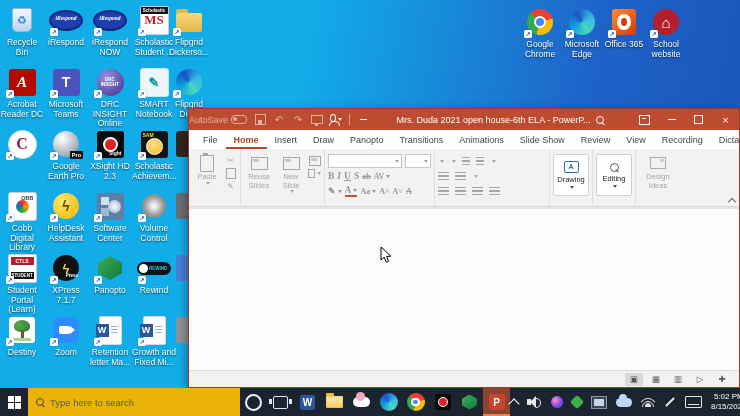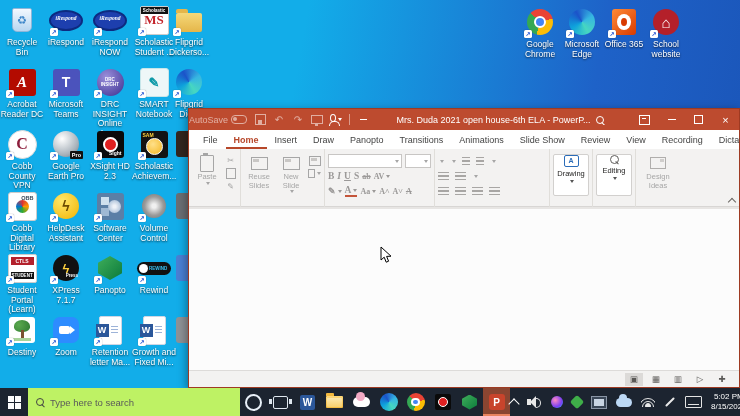--- a/index.html
+++ b/index.html
@@ -56,42 +56,42 @@
   .minicol{display:flex;flex-direction:column;gap:2px;justify-content:flex-start;padding-top:3px}
   .mini{width:13px;height:11px;display:flex;align-items:center;justify-content:center;font-size:8px;color:#a6a6a6}
   .copyic{width:8px;height:9px;border:1.1px solid #a6a6a6;position:relative;background:#f3f2f1}
   .copyic:after{content:"";position:absolute;left:2px;top:-3px;width:8px;height:9px;border:1.1px solid #a6a6a6;z-index:-1}
   .fontcol{display:flex;flex-direction:column;gap:1px;padding-top:2px}
   .frow{display:flex;align-items:center;gap:3px;height:14px}
   .fbox{background:#fff;border:1px solid #c8c6c4;height:12px;display:flex;align-items:center;justify-content:flex-end;color:#a6a6a6}
   .fg{font-family:"Liberation Serif",serif;font-size:9.5px;color:#9b9998;font-weight:700}
   .bars{width:11px;height:9px;background:repeating-linear-gradient(to bottom,#a8a6a4 0 1.4px,transparent 1.4px 3.4px)}
   .bars.short{width:8px}
-  .boxbtn{width:34px;height:40px;margin-top:2px;background:#fff;border:1px solid #d2d0ce;border-radius:2px;display:flex;flex-direction:column;align-items:center;gap:2px;font-size:7.5px;color:#252423}
+  .boxbtn{width:34px;height:40px;margin-top:2px;background:#fff;border:1px solid #d2d0ce;border-radius:2px;display:flex;flex-direction:column;align-items:center;justify-content:center;gap:2px;font-size:7.5px;color:#252423}
   .drawic{width:13px;height:10px;border:1.4px solid #2b6cb8;border-radius:2px;color:#2b6cb8;font:700 7px/9px "Liberation Sans",sans-serif;text-align:center}
   .micic{width:6px;height:9px;background:#b0aeac;border-radius:3px;position:relative}
   .micic:after{content:"";position:absolute;left:-3px;top:4px;width:10px;height:5px;border:1.3px solid #b0aeac;border-top:none;border-radius:0 0 6px 6px}
   .desic{width:14px;height:10px;border:1.3px solid #b0aeac;position:relative}
   .desic:after{content:"";position:absolute;right:1px;top:1px;width:4px;height:3px;background:#d0cecc}
   .collapse{position:absolute;right:4px;bottom:2px;width:7px;height:7px}
   .collapse:before{content:"";position:absolute;left:1px;top:2px;width:5px;height:5px;border-left:1.3px solid #696662;border-top:1.3px solid #696662;transform:rotate(45deg)}
 
   .content{flex:1;background:#fcfcfc;border-top:2px solid #e7e5e3;position:relative}
   .statusbar{height:16px;background:#f3f2f1;border-top:1px solid #dddbd9;display:flex;align-items:center;justify-content:flex-end;gap:4px;padding-right:8px;flex:0 0 auto}
   .sbtn{width:18px;height:13px;display:flex;align-items:center;justify-content:center;font-size:8.5px;color:#5a5856}
   .sbtn.active{background:#dcdad8}
 
   
   .taskbar{position:absolute;left:0;right:0;bottom:0;height:28px;background:#1c2430;display:flex;align-items:stretch;z-index:50}
   .tbtn{display:flex;align-items:center;justify-content:center;width:27px;flex:0 0 auto}
   .tbtn.active{background:#8a4531;box-shadow:inset 0 -2px 0 #e8835f}
   .startbtn{width:28px}
   .winlogo{display:grid;grid-template-columns:6px 6px;grid-template-rows:6px 6px;gap:1px}
   .winlogo i{background:#fdfdfd}
-  .searchbox{width:196px;background:#bef264;display:flex;align-items:center;gap:6px;padding:0 8px;color:#5a5a5a;font-size:9.5px;flex:0 0 auto}
+  .searchbox{width:196px;background:#eab308;display:flex;align-items:center;gap:6px;padding:0 8px;color:#5a5a5a;font-size:9.5px;flex:0 0 auto}
   .searchbox .mag{color:#444}
   .tray{margin-left:auto;display:flex;align-items:center;gap:9px;padding-right:6px}
   .clock{color:#fff;font-size:8px;text-align:center;line-height:1.25}
   .chev{width:7px;height:7px;border-left:1.5px solid #fff;border-top:1.5px solid #fff;transform:rotate(45deg);margin-top:3px}
   .spk{position:relative;width:15px;height:12px}
   .spk i{position:absolute}
   .wifi{position:relative;width:14px;height:10px;overflow:hidden}
   .wifi i{position:absolute;left:50%;transform:translateX(-50%);border:1.3px solid #e8e8e8;border-radius:50%;background:transparent}
   .kbd{width:15px;height:10px;border:1.1px solid #e4e4e4;border-radius:1px;position:relative}
   .kbd:after{content:"";position:absolute;left:2px;right:2px;bottom:2px;height:1.4px;background:#e4e4e4}
@@ -176,21 +176,20 @@
           <span style="width:26px;height:26px;border-radius:50%;background:conic-gradient(from 150deg,#47d7c0,#0ea2dc,#1b53c9,#36b6e2,#47d7c0)"></span>
           <span class="badge">↗</span>
         </div>
         <div class="dlabel">Flipgrid Dic...</div>
       </div>
       <div class="dicon" style="left: 0px; top: 128px;">
         <div class="dart">
           <span class="tile" style="width:27px;height:27px;background:#fff;border:1px solid #ddd;border-radius:50%;color:#8d1f3d;font:800 16px 'Liberation Serif',serif">C</span>
           <span class="badge">↗</span>
         </div>
-        <div class="dlabel">Cobb County VPN</div>
       </div>
       <div class="dicon" style="left: 44px; top: 128px;">
         <div class="dart">
           <span style="width:26px;height:26px;border-radius:50%;background:radial-gradient(circle at 35% 30%,#ffffff,#a7b1ba 65%,#6c757d)"></span>
           <span style="position:absolute;right:0;bottom:1px;background:#111;color:#fff;font:700 5.5px/8px 'Liberation Sans',sans-serif;padding:0 2px;border-radius:1px">Pro</span>
           <span class="badge">↗</span>
         </div>
         <div class="dlabel">Google Earth Pro</div>
       </div>
       <div class="dicon" style="left: 88px; top: 128px;">

